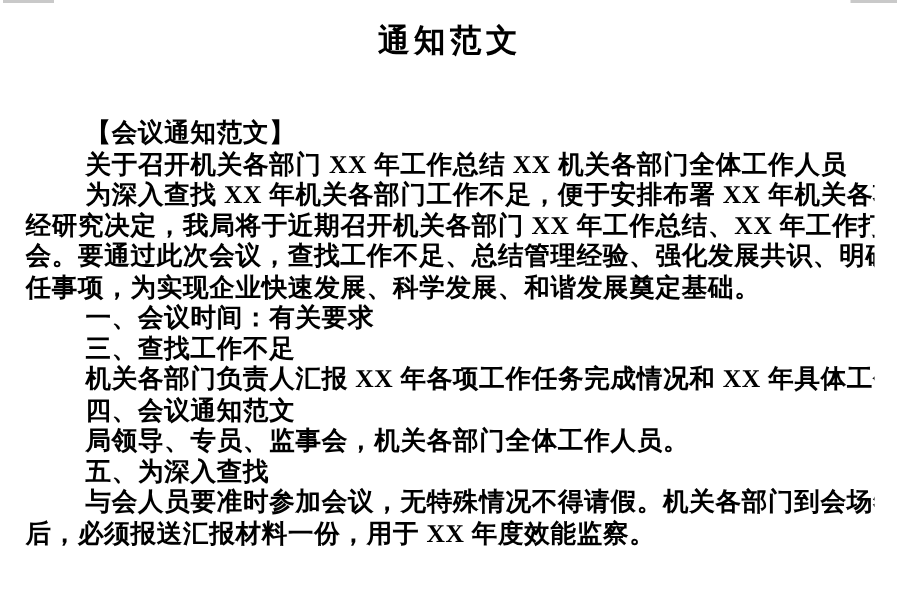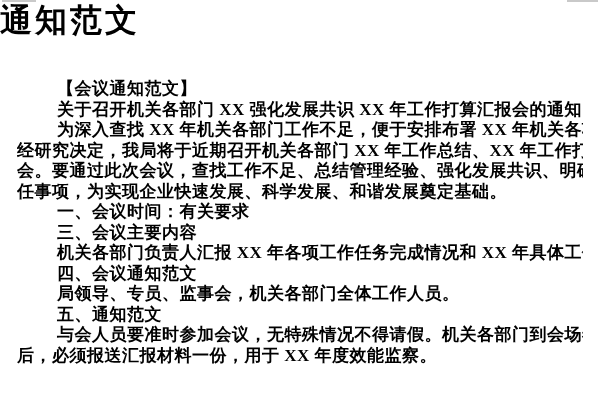--- a/index.html
+++ b/index.html
@@ -13,23 +13,23 @@
   }
   .scan-artifact {
     position: absolute;
     top: 0;
     height: 2px;
     background: #c9c9c9;
   }
   .scan-artifact.left  { left: 2px;   width: 34px; }
   .scan-artifact.right { left: 567px; width: 31px; }
   .title {
-    margin-top: 1px;
-    text-align: left;
-    font-size: 32px;
+    margin-top: 15px;
+    text-align: center;
+    font-size: 21px;
     font-weight: bold;
     letter-spacing: 3px;
     line-height: 1.2;
   }
   .doc-body {
     position: absolute;
     left: 17px;
     top: 79px;
     width: 566px;
     font-size: 17px;
@@ -48,27 +48,27 @@
 <body>
 
 <div class="page">
   <div class="scan-artifact left"></div>
   <div class="scan-artifact right"></div>
 
   <h1 class="title">通知范文</h1>
 
   <div class="doc-body">
     <div class="line indent">【会议通知范文】</div>
-    <div class="line indent">关于召开机关各部门 XX 强化发展共识 XX 年工作打算汇报会的通知</div>
+    <div class="line indent">关于召开机关各部门 XX 年工作总结 XX 机关各部门全体工作人员</div>
     <div class="line indent">为深入查找 XX 年机关各部门工作不足，便于安排布署 XX 年机关各项工作，</div>
     <div class="line">经研究决定，我局将于近期召开机关各部门 XX 年工作总结、XX 年工作打算汇报</div>
     <div class="line">会。要通过此次会议，查找工作不足、总结管理经验、强化发展共识、明确责</div>
     <div class="line">任事项，为实现企业快速发展、科学发展、和谐发展奠定基础。</div>
     <div class="line indent">一、会议时间：有关要求</div>
-    <div class="line indent">三、会议主要内容</div>
+    <div class="line indent">三、查找工作不足</div>
     <div class="line indent">机关各部门负责人汇报 XX 年各项工作任务完成情况和 XX 年具体工作打算。</div>
     <div class="line indent">四、会议通知范文</div>
     <div class="line indent">局领导、专员、监事会，机关各部门全体工作人员。</div>
-    <div class="line indent">五、通知范文</div>
+    <div class="line indent">五、为深入查找</div>
     <div class="line indent">与会人员要准时参加会议，无特殊情况不得请假。机关各部门到会场签到</div>
     <div class="line">后，必须报送汇报材料一份，用于 XX 年度效能监察。</div>
   </div>
 </div>
 
 </body></html>

